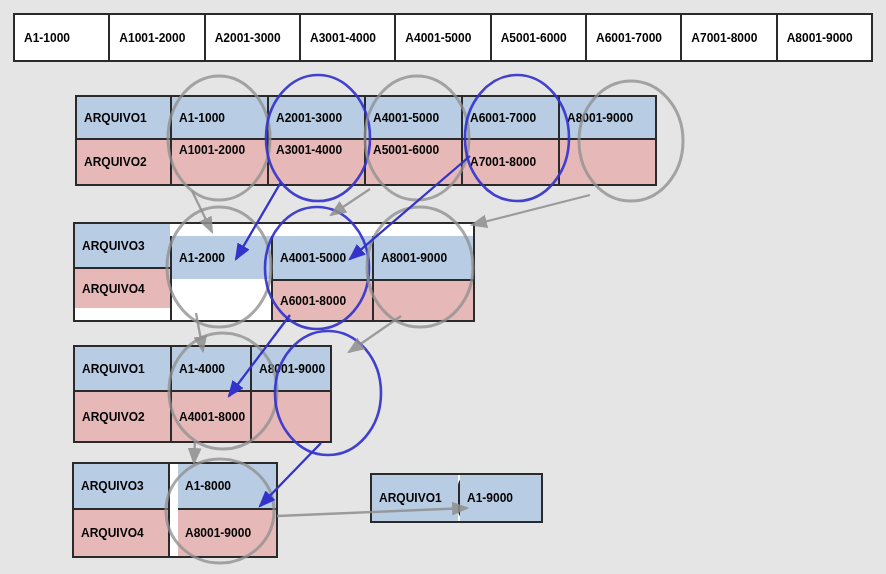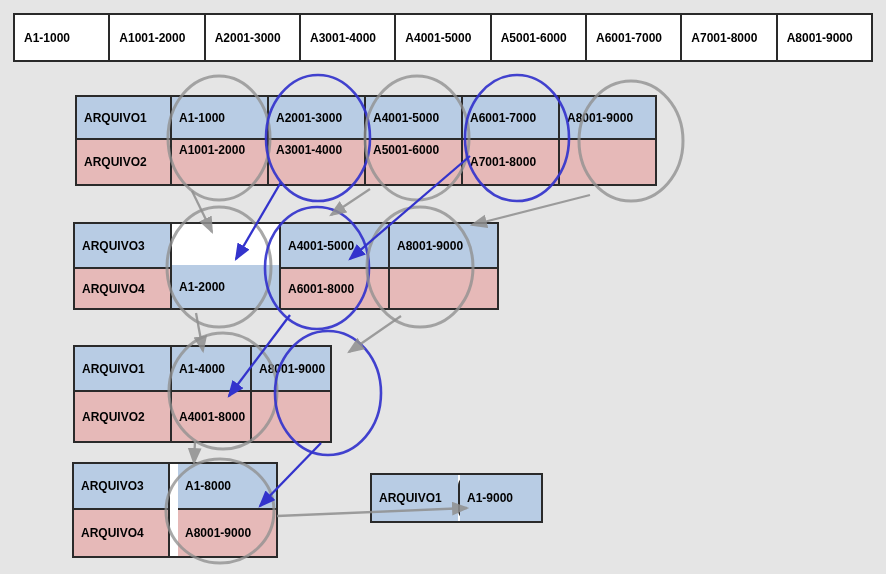--- a/index.html
+++ b/index.html
@@ -10,32 +10,32 @@
   #stage{position:relative;width:886px;height:574px;background:#e5e5e5;overflow:hidden;
          font-family:"Liberation Sans", sans-serif;color:var(--text);}
   
   #header-table{position:absolute;left:13px;top:13px;width:860px;height:49px;
     display:flex;border:2px solid var(--cell-border);box-sizing:border-box;background:var(--header-bg);}
   #header-table .hcell{flex:1 1 0;display:flex;align-items:center;padding-left:9px;
     border-left:2px solid var(--cell-border);font-weight:bold;font-size:12px;box-sizing:border-box;}
   #header-table .hcell:first-child{border-left:none;}
   
   .grp{position:absolute;display:flex;border:2px solid var(--cell-border);background:#fff;}
-  .gcol{display:flex;flex-direction:column;border-left:2px solid var(--cell-border);box-sizing:border-box;justify-content:flex-end;}
+  .gcol{display:flex;flex-direction:column;border-left:2px solid var(--cell-border);box-sizing:border-box;}
   .gcol:first-child{border-left:none;}
   .cell{display:flex;align-items:center;padding-left:7px;font-weight:bold;font-size:12px;
     box-sizing:border-box;white-space:nowrap;}
   .cell.b{background:var(--blue-cell);}
   .cell.p{background:var(--pink-cell);}
   .r2{border-top:2px solid var(--cell-border);}
   .vtop{align-items:flex-start;padding-top:3px;}
   
   .g1{left:75px;top:95px;}  .g1 .lab{width:93px;} .g1 .dcol{width:97px;}
   .g1 .r1{height:41px;} .g1 .r2{height:46px;}
-  .g2{left:73px;top:222px;} .g2 .lab{width:95px;} .g2 .dcol{width:109px;}
+  .g2{left:73px;top:222px;} .g2 .lab{width:95px;} .g2 .dcol{width:101px;margin-top:12px;}
   .g2 .r1{height:43px;} .g2 .r2{height:41px;}
   .g3{left:73px;top:345px;} .g3 .lab{width:95px;} .g3 .dcol{width:80px;}
   .g3 .r1{height:43px;} .g3 .r2{height:51px;}
   .g4{left:72px;top:462px;} .g4 .lab{width:94px;} .g4 .dcol{width:108px;padding-left:8px;}
   .g4 .r1{height:44px;} .g4 .r2{height:48px;}
   .gf{left:370px;top:473px;} .gf .lab{width:86px;} .gf .dcol{width:83px;border-radius:11px;}
   .gf .r1{height:46px;}
   
   #overlay{position:absolute;left:0;top:0;width:886px;height:574px;pointer-events:none;z-index:5;}
   .circ{fill:none;stroke-width:3px;}

